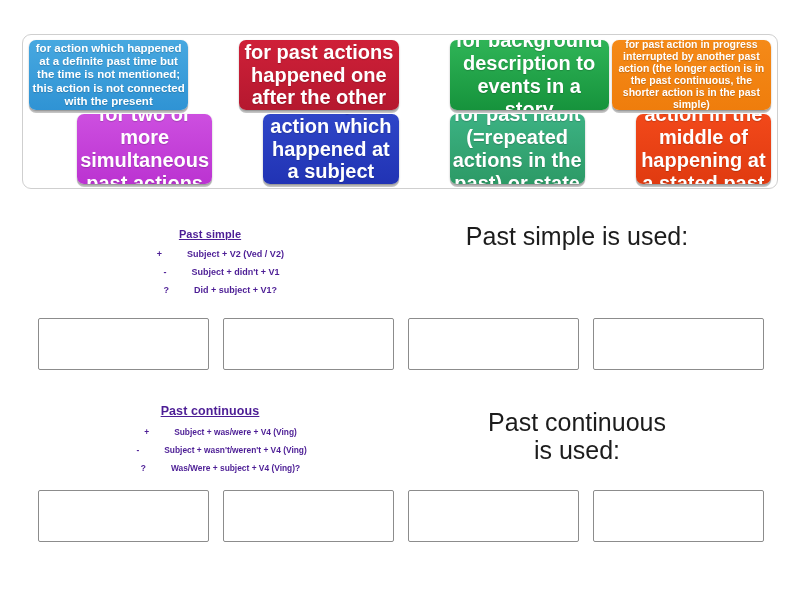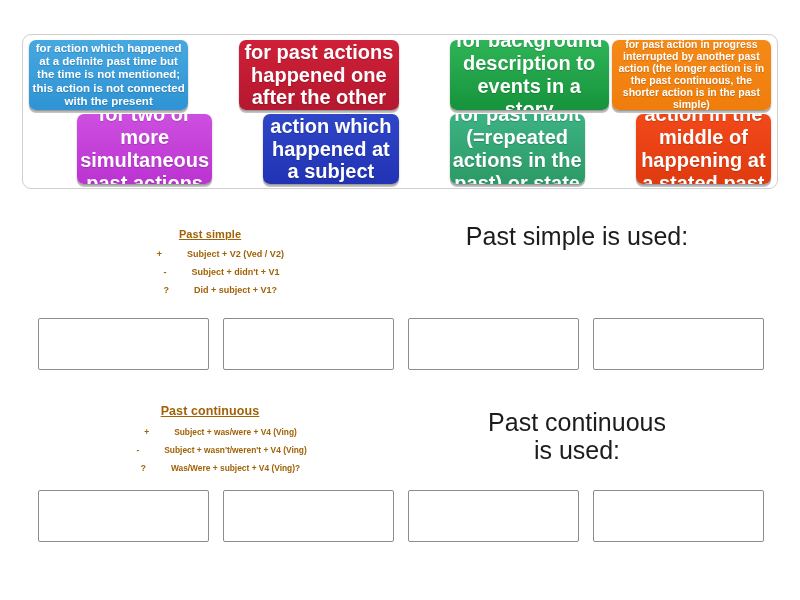--- a/index.html
+++ b/index.html
@@ -57,21 +57,21 @@
   
   .section { position: absolute; left: 0; width: 800px; }
   .sec-simple { top: 228px; }
   .sec-cont   { top: 404px; }
 
   .grammar {
     position: absolute;
     left: 60px; top: 0;
     width: 300px;
     text-align: center;
-    color: #a16207;
+    color: #4c1d95;
   }
   .grammar .g-title {
     font-size: 11px;
     font-weight: bold;
     text-decoration: underline;
     margin-bottom: 9px;
     letter-spacing: .1px;
   }
   .grammar.cont .g-title { font-size: 12.5px; }
   .g-line {

